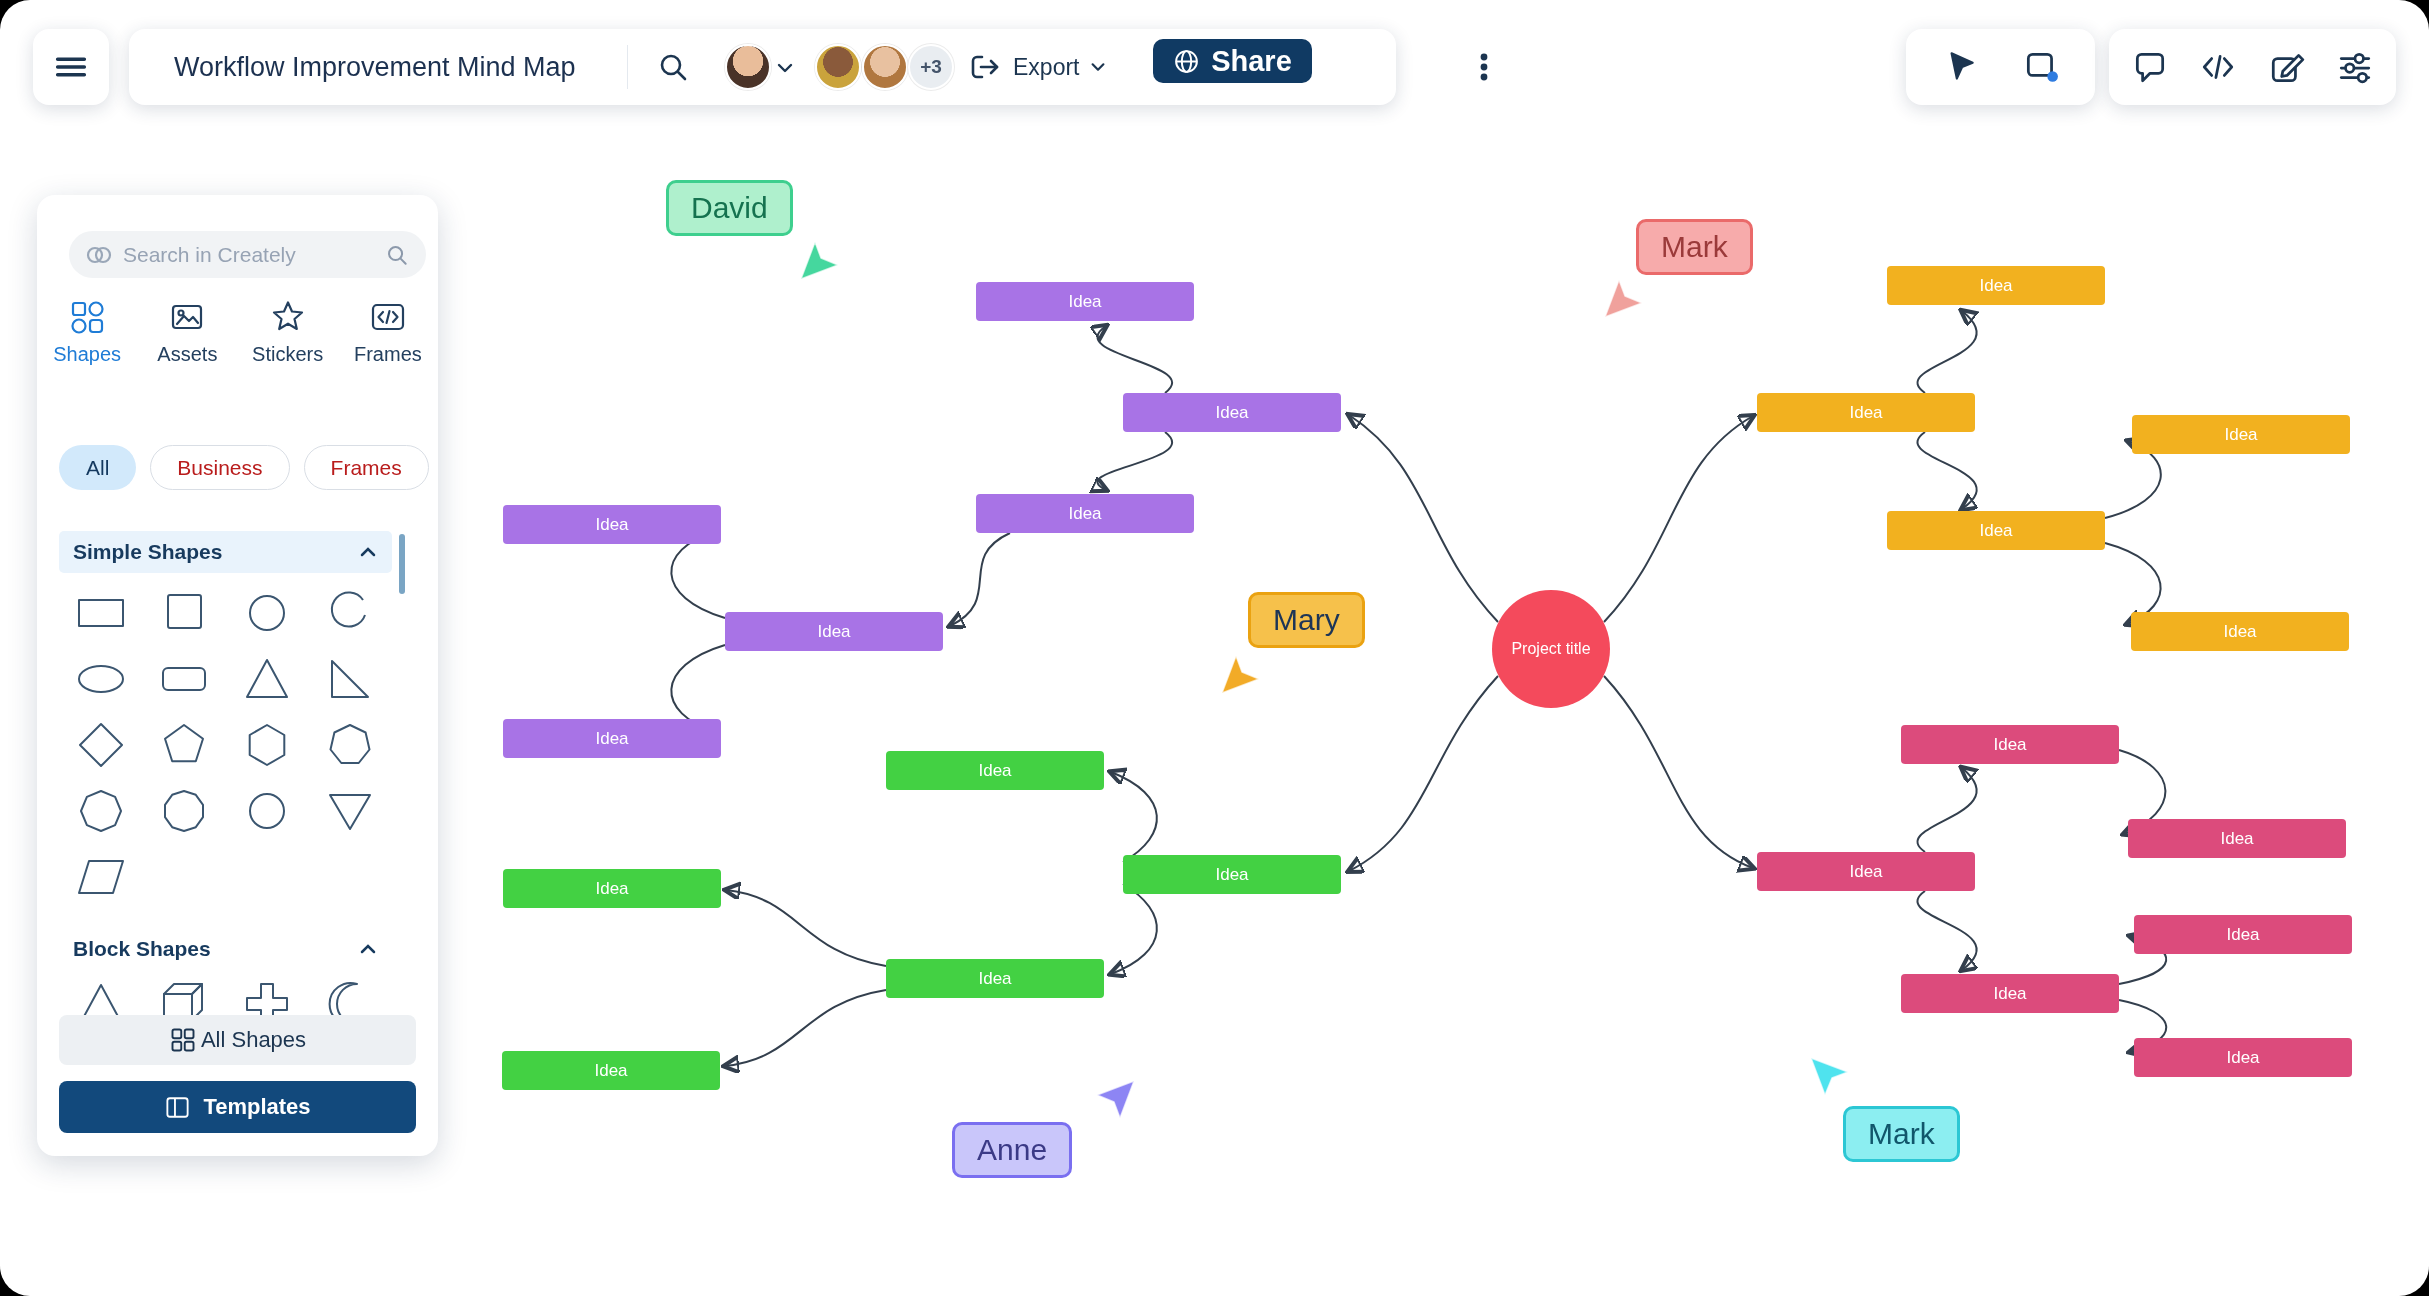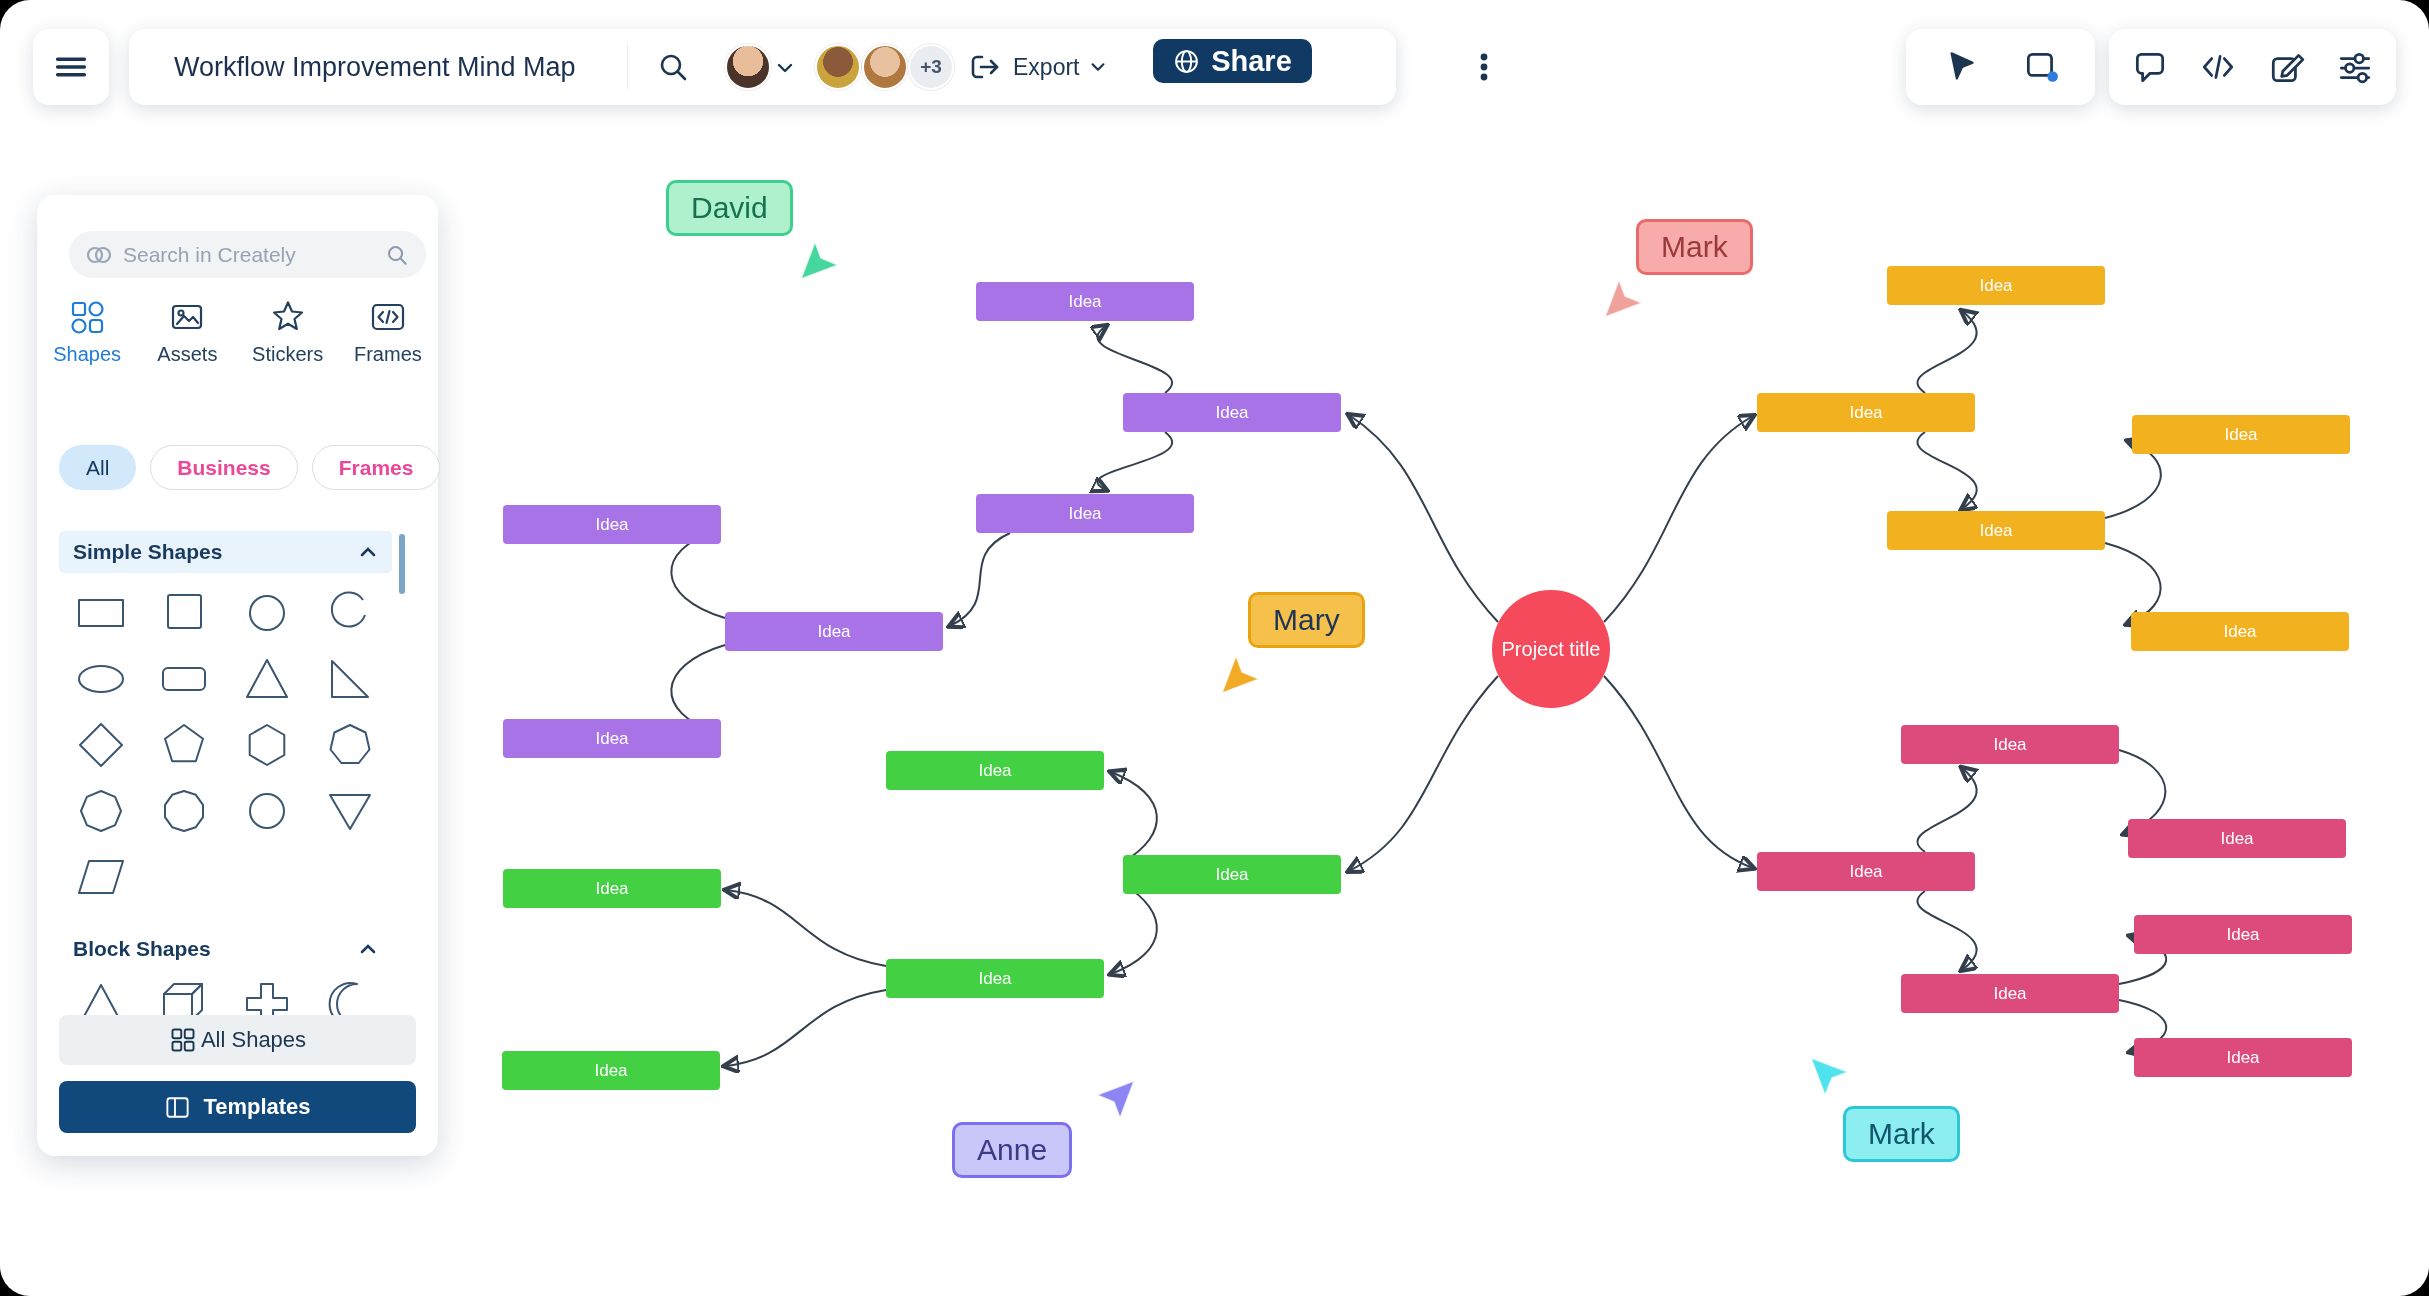--- a/index.html
+++ b/index.html
@@ -52,21 +52,21 @@
                       font-size:21px; color:#33445c; min-width:0; }
   .search-box input::placeholder { color:#97a3b4; }
   .tabs { position:absolute; left:0; top:104px; width:100%; display:grid;
           grid-template-columns:repeat(4,1fr); text-align:center; }
   .tab { color:#24405f; font-size:20px; cursor:pointer; }
   .tab svg { display:block; margin:0 auto 8px auto; stroke:currentColor; stroke-width:2.2;
              fill:none; stroke-linecap:round; stroke-linejoin:round; }
   .tab.active { color:#1f7cd6; }
   .chips { position:absolute; left:22px; top:250px; display:flex; gap:14px; }
   .chip { height:45px; padding:0 26px; border-radius:23px; display:flex; align-items:center;
-          font-size:21px; color:#ec4899; background:#fff; border:1px solid #d9dee5; cursor:pointer;font-weight:bold; }
+          font-size:21px; color:#b91c1c; background:#fff; border:1px solid #d9dee5; cursor:pointer; }
   .chip.active { background:#d2e9fb; border-color:transparent; color:#14395f; font-weight:500; }
   .section-head { position:absolute; left:22px; width:333px; height:42px; border-radius:5px;
                   display:flex; align-items:center; justify-content:space-between;
                   padding:0 14px; font-size:21px; font-weight:700; color:#173a5e; cursor:pointer; }
   #sh-simple { top:336px; background:#e9f3fc; }
   #sh-block  { top:733px; background:#fff; }
   .shape-grid { position:absolute; left:22px; width:333px; display:grid;
                 grid-template-columns:repeat(4,1fr); row-gap:14px; justify-items:center; }
   #simple-grid { top:392px; }
   #block-grid  { top:783px; }
@@ -84,21 +84,21 @@
                justify-content:center; gap:12px; font-size:22px; font-weight:600;
                color:#fff; z-index:2; }
 
   
   #edge-layer { position:absolute; left:0; top:0; width:2429px; height:1296px; z-index:1; }
   #edge-layer path { fill:none; stroke:#333f4d; stroke-width:2; }
   #node-layer { position:absolute; left:0; top:0; z-index:2; }
   .mm-node { position:absolute; width:218px; height:39px; border-radius:4px; color:#fff;
              font-size:17px; display:flex; align-items:center; justify-content:center;
              cursor:pointer; }
-  .center-node { position:absolute; border-radius:50%; color:#fff; font-size:20px;
+  .center-node { position:absolute; border-radius:50%; color:#fff; font-size:16px;
                  display:flex; align-items:center; justify-content:center; text-align:left;
                  z-index:2; cursor:pointer; }
   .cursor-tag { position:absolute; border-radius:10px; border:3px solid; padding:8px 22px;
                 font-size:30px; z-index:3; background:#fff; }
   .cursor-pointer { position:absolute; width:46px; height:46px; z-index:3; }
 </style>
 </head>
 <body>
 
 <div class="screen">

